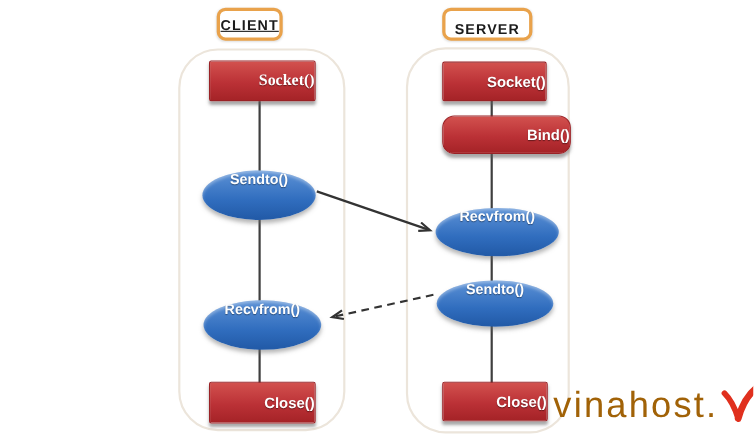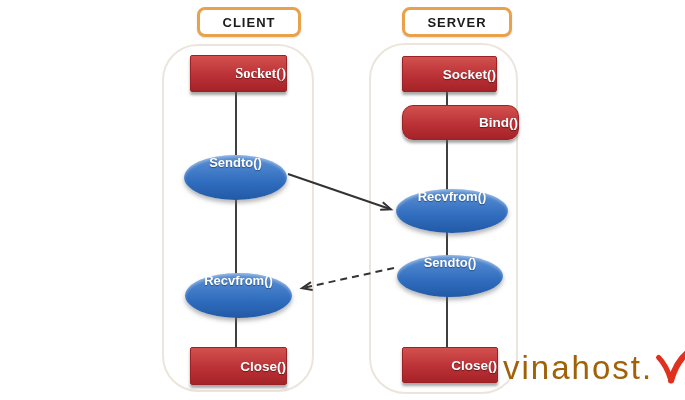--- a/index.html
+++ b/index.html
@@ -15,22 +15,22 @@
   .panel.client{left:162px;top:44px;width:152px;height:348px;}
   .panel.server{left:369px;top:43px;width:149px;height:351px;}
   
   .head{
     position:absolute;box-sizing:border-box;height:30px;background:#ffffff;
     border:3px solid #e9a24b;border-radius:8px;
     display:flex;align-items:center;justify-content:center;
     font-size:13px;font-weight:bold;letter-spacing:1px;color:#1b1b1b;
     box-shadow:0 1px 2px rgba(0,0,0,.12);z-index:3;
   }
-  .head.client{left:197px;top:7px;width:104px;}
-  .head.server{left:402px;top:7px;width:110px;}
+  .head.client{left:197px;top:7px;width:60px;text-decoration:underline;}
+  .head.server{left:402px;top:7px;width:82px;align-items:flex-end;}
   
   .rbox{
     position:absolute;box-sizing:border-box;
     background:linear-gradient(180deg,#d2514e 0%,#bb3136 55%,#a52327 100%);
     border:1px solid #9a2125;border-radius:2px;
     box-shadow:0 3px 3px rgba(95,95,95,.55);
     display:flex;align-items:center;justify-content:flex-end;
     color:#fff;font-weight:bold;font-size:13.5px;
     text-shadow:0 1px 1px rgba(0,0,0,.45);z-index:2;
   }

